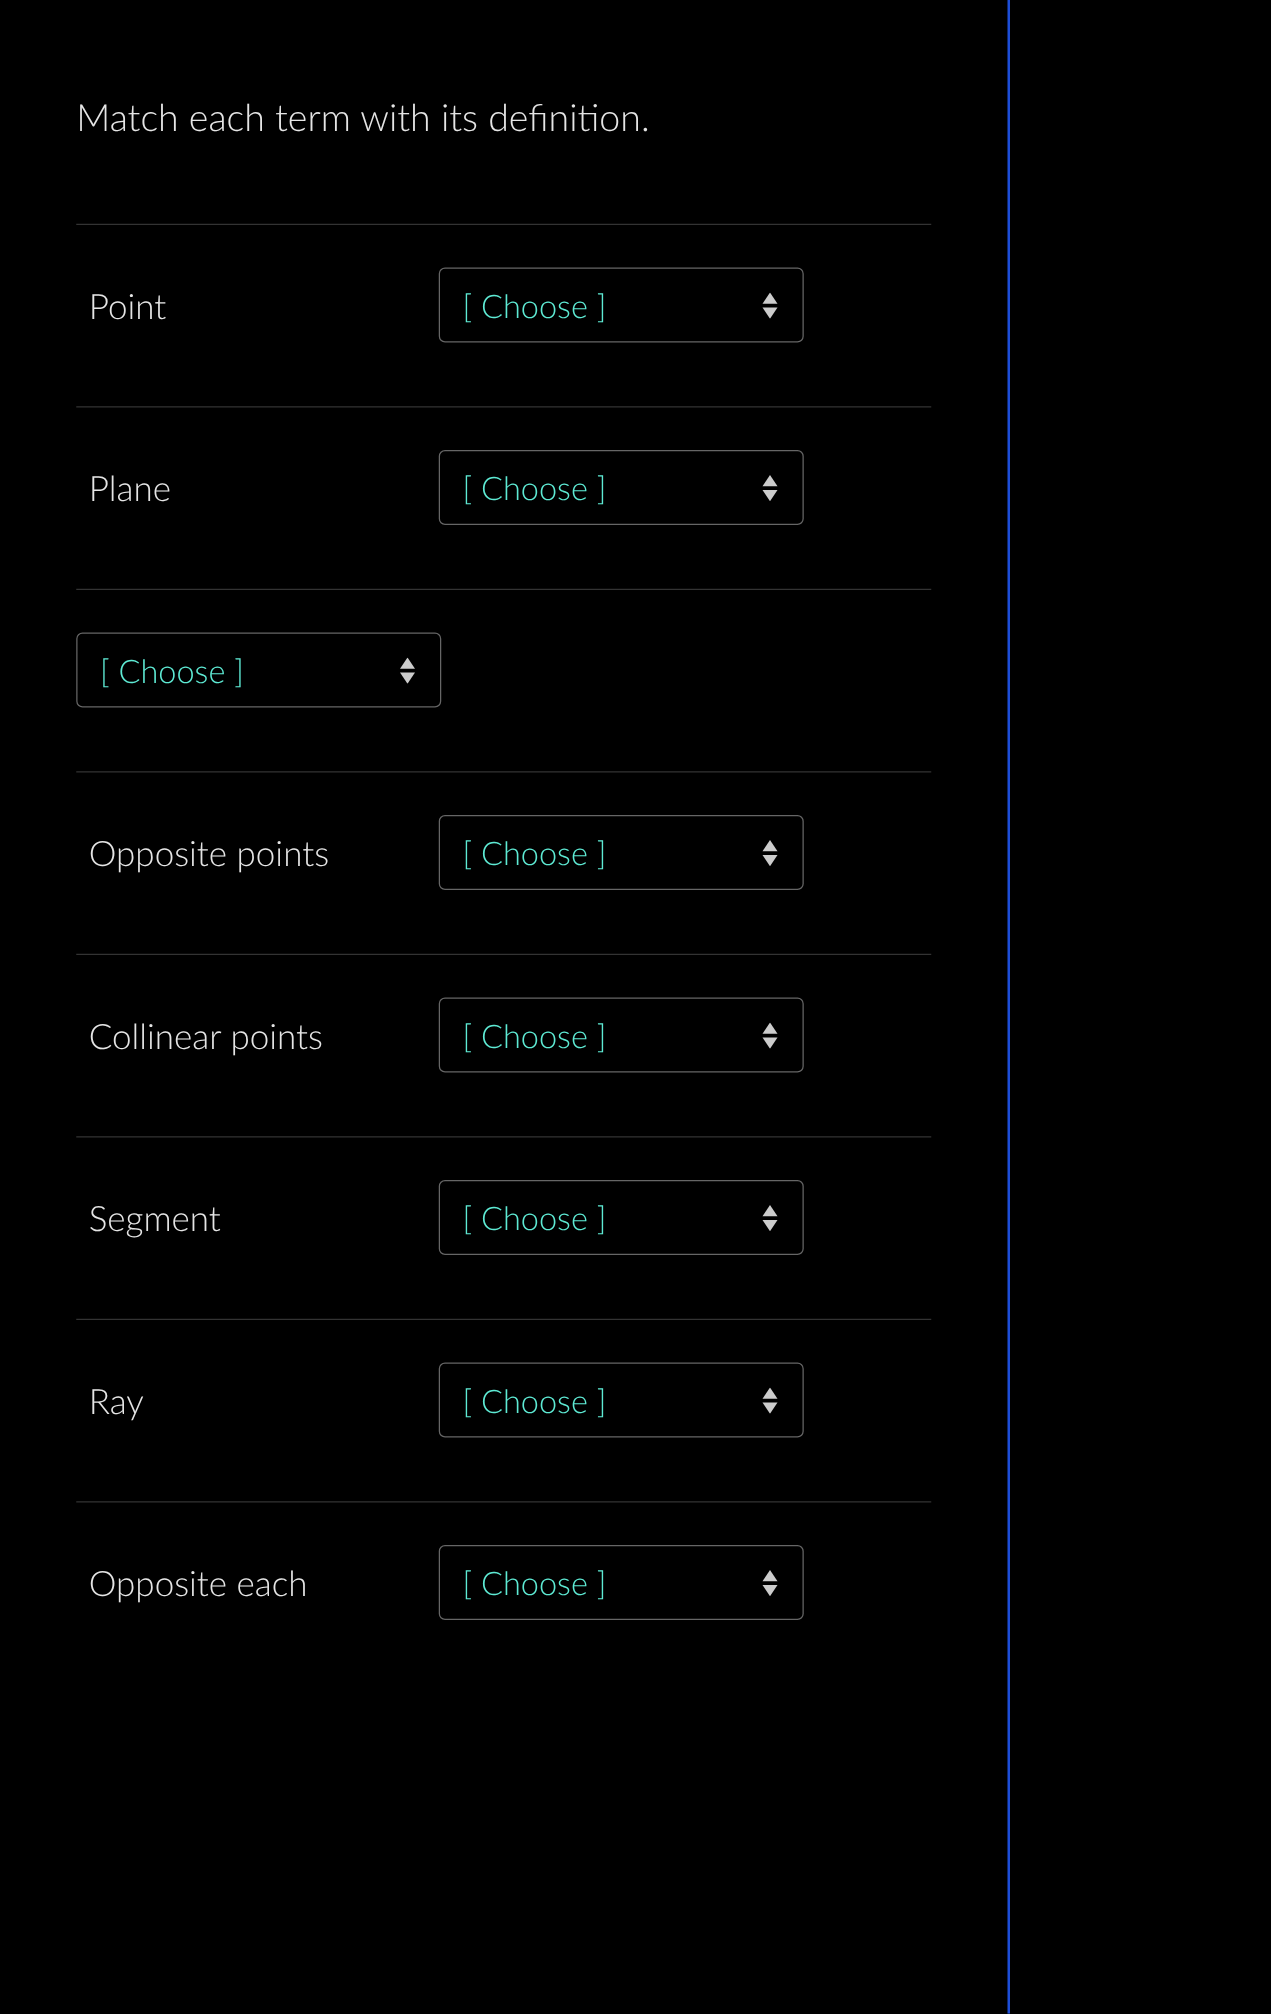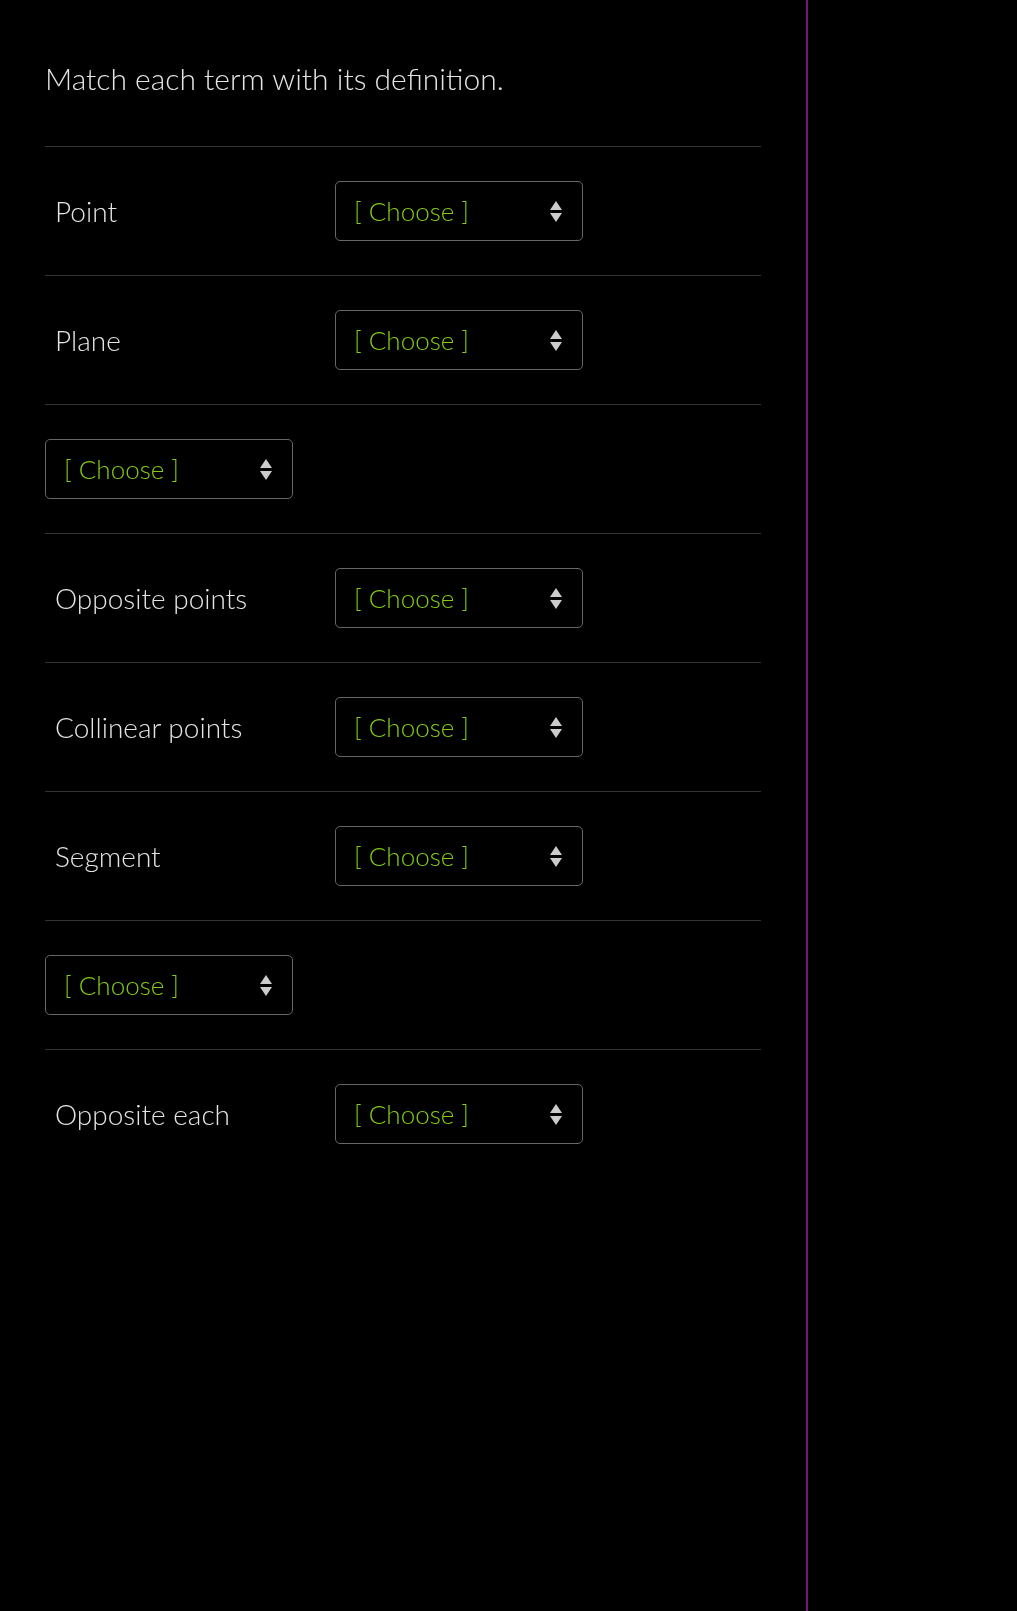--- a/index.html
+++ b/index.html
@@ -9,57 +9,57 @@
     }
     body {
       background-color: #000;
       color: #e5e5e5;
       font-family: 'Lato', 'Helvetica Neue', Arial, sans-serif;
       width: 1017px;
       height: 1611px;
       overflow: hidden;
     }
     .container {
-      border-right: 2px solid #701a75;
+      border-right: 2px solid #1d4ed8;
       width: 808px;
       height: 100%;
-      padding: 0;
+      padding: 16px;
     }
     .instruction {
       font-size: 30px;
       font-weight: 300;
       color: #e5e5e5;
       padding: 60px 45px 50px 45px;
     }
     .row {
       display: flex;
       align-items: center;
       border-top: 1px solid #333;
       padding: 34px 0;
-      margin: 0 45px;
+      margin: 17px 45px;
     }
     .term-label {
       font-size: 28px;
       font-weight: 300;
       color: #e5e5e5;
       width: 290px;
       padding-left: 10px;
     }
     .dropdown {
       display: flex;
       align-items: center;
       justify-content: space-between;
       border: 1px solid #666;
       border-radius: 5px;
-      width: 248px;
+      width: 292px;
       height: 60px;
       padding: 0 18px;
       cursor: pointer;
       background: transparent;
-      color: #84cc16;
+      color: #5eead4;
       font-size: 26px;
       font-weight: 300;
       font-family: inherit;
       text-align: left;
       gap: 40px;
     }
     .dropdown-text {
       flex: 1;
     }
     .sort-icon {
@@ -164,20 +164,21 @@
             <polygon points="8,0 14,9 2,9"></polygon>
           </svg>
         <svg viewBox="0 0 16 10">
             <polygon points="2,1 14,1 8,10"></polygon>
           </svg>
       </span>
     </button>
   </div>
 
   <div class="row">
+    <div class="term-label">Ray</div>
     <button class="dropdown">
       <span class="dropdown-text">[ Choose ]</span>
       <span class="sort-icon">
         <svg viewBox="0 0 16 10">
             <polygon points="8,0 14,9 2,9"></polygon>
           </svg>
         <svg viewBox="0 0 16 10">
             <polygon points="2,1 14,1 8,10"></polygon>
           </svg>
       </span>

